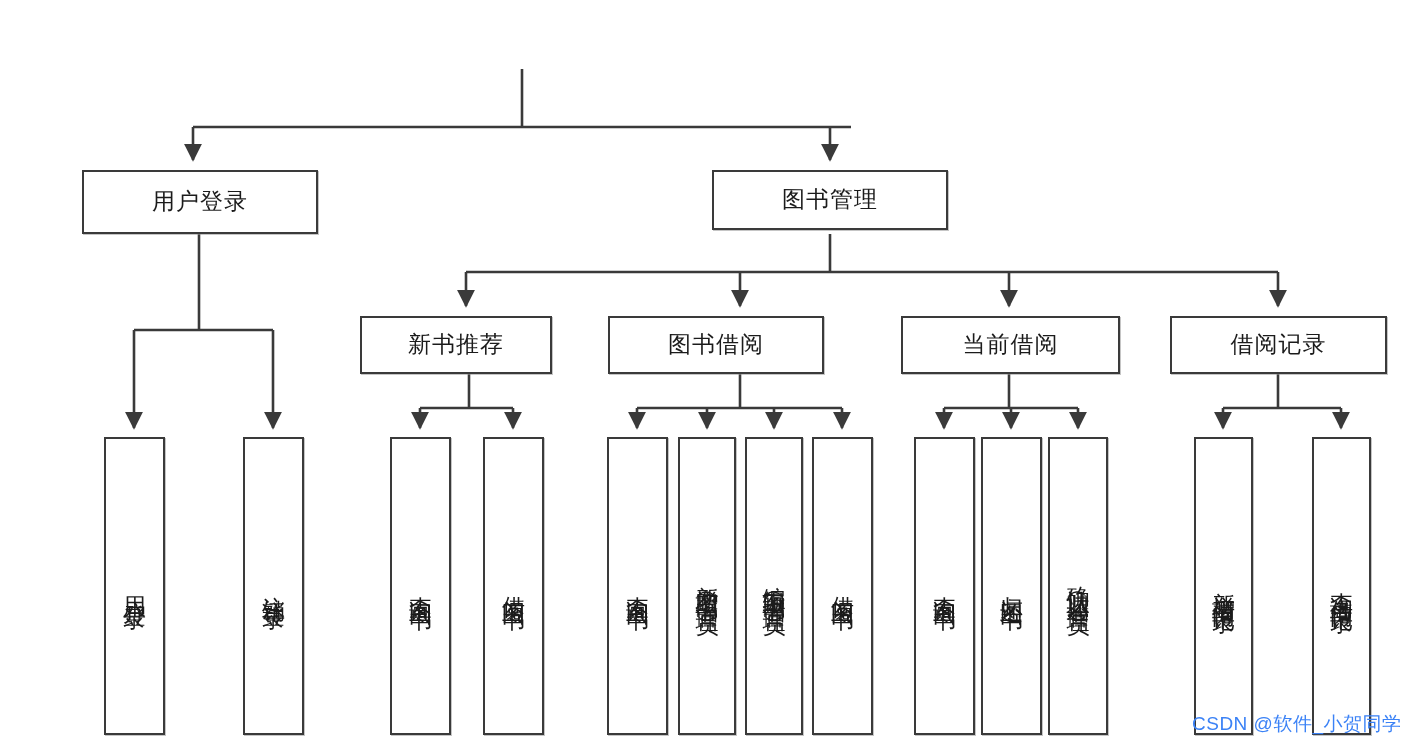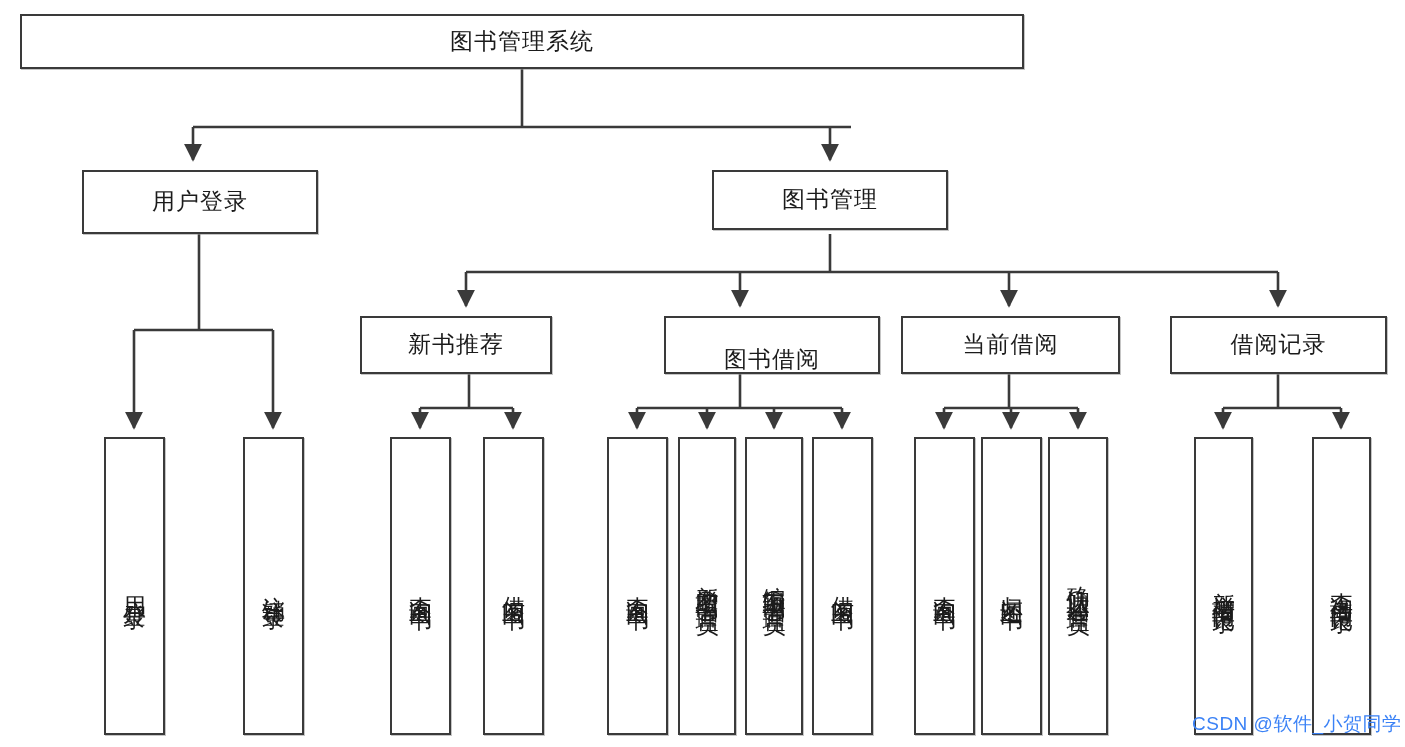--- a/index.html
+++ b/index.html
@@ -116,35 +116,32 @@
       <path d="M 1011 408 L 1011 428" marker-end="url(#arrow)"></path>
       <path d="M 1078 408 L 1078 428" marker-end="url(#arrow)"></path>
 
       <path d="M 1278 374 L 1278 408"></path>
       <path d="M 1223 408 L 1341 408"></path>
       <path d="M 1223 408 L 1223 428" marker-end="url(#arrow)"></path>
       <path d="M 1341 408 L 1341 428" marker-end="url(#arrow)"></path>
     </g>
   </svg>
 
-  <div class="node horiz" style="left:20px; top:14px; width:1004px; height:55px;">
-    <span>图书管理系统</span>
-  </div>
 
   <div class="node horiz" style="left:82px; top:170px; width:236px; height:64px;">
     <span>用户登录</span>
   </div>
   <div class="node horiz" style="left:712px; top:170px; width:236px; height:60px;">
     <span>图书管理</span>
   </div>
 
   <div class="node horiz" style="left:360px; top:316px; width:192px; height:58px;">
     <span>新书推荐</span>
   </div>
-  <div class="node horiz" style="left:664px; top:316px; width:216px; height:58px;align-items:flex-end;">
+  <div class="node horiz" style="left:608px; top:316px; width:216px; height:58px;">
     <span>图书借阅</span>
   </div>
   <div class="node horiz" style="left:1170px; top:316px; width:217px; height:58px;">
     <span>借阅记录</span>
   </div>
   <div class="node horiz" style="left:901px; top:316px; width:219px; height:58px;">
     <span>当前借阅</span>
   </div>
 
   <div class="node vert" style="left:104px; top:437px; width:61px; height:298px;">

